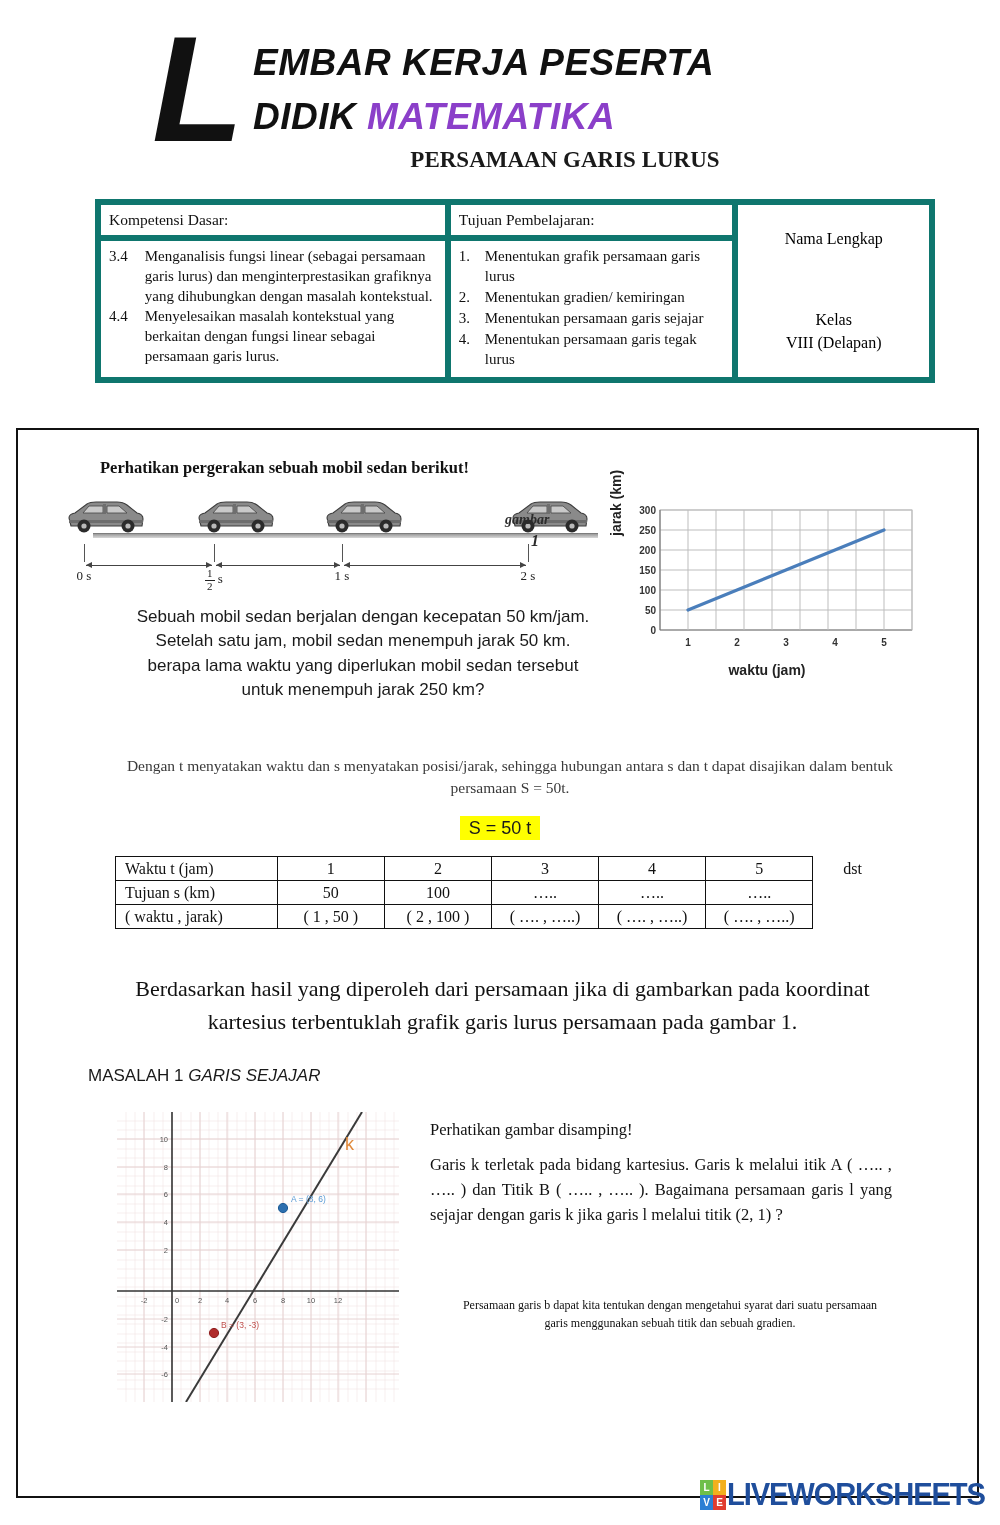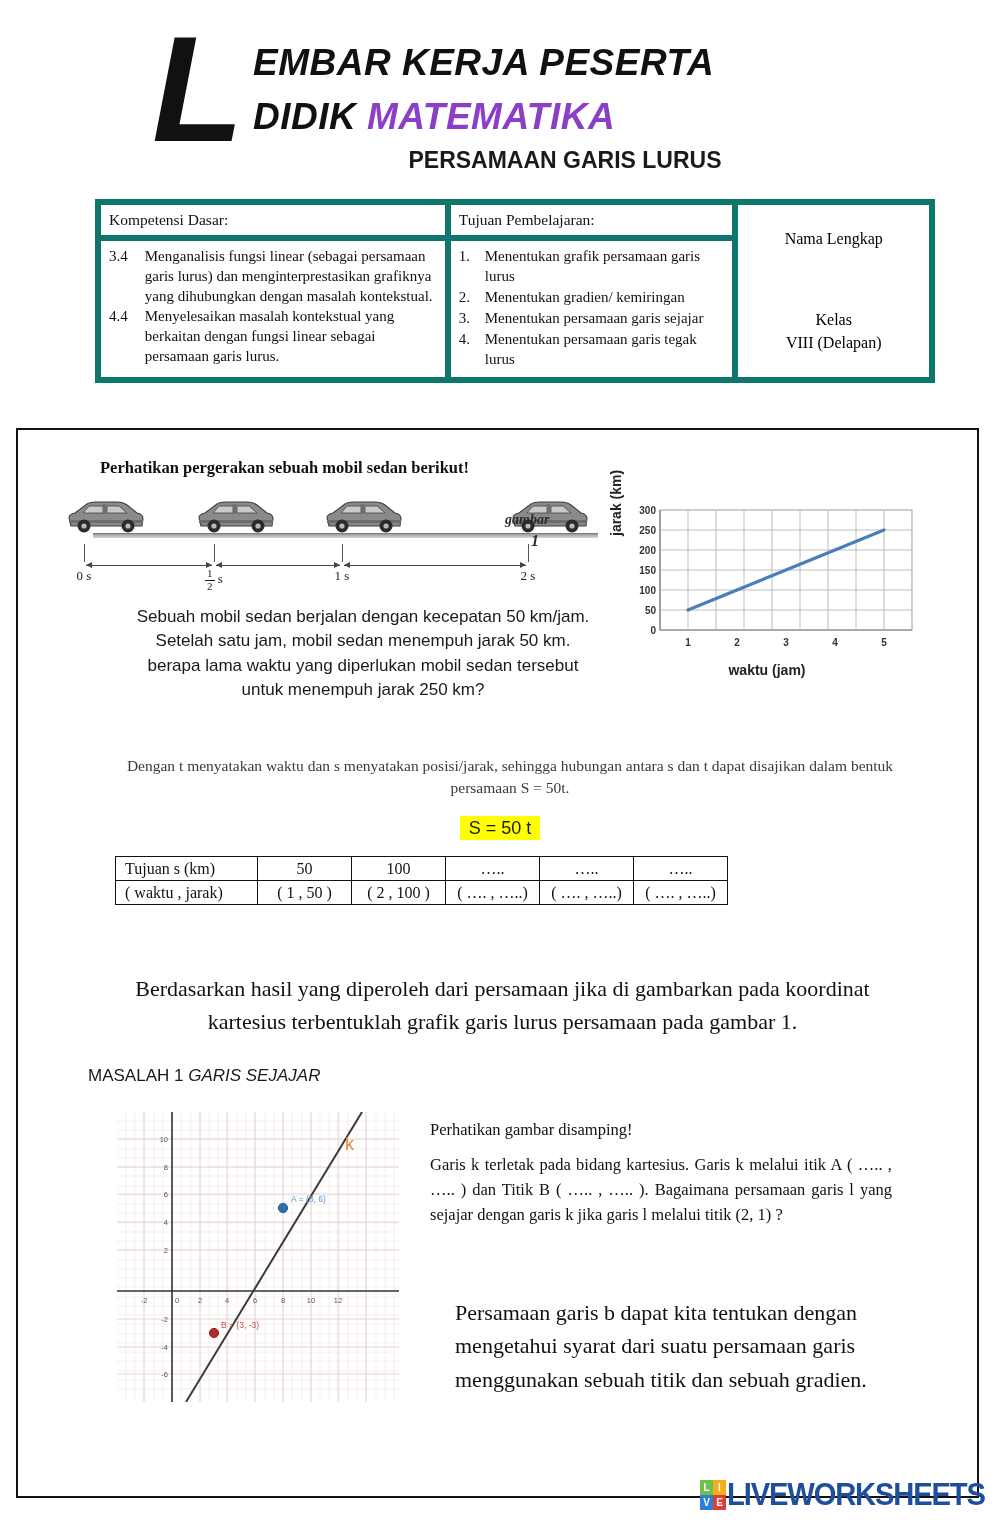--- a/index.html
+++ b/index.html
@@ -28,21 +28,21 @@
     font-size:37px; letter-spacing:0.5px;
     color:#111111;
     white-space:nowrap;
   }
   .title-l1 { left:253px; top:42px; }
   .title-l2 { left:253px; top:96px; }
   .title-mat { color:#8B3FC9; }
   .subtitle {
     position:absolute; left:0; top:147px; width:1000px;
     text-align:center;
-    font-family:Liberation Sans, sans-serif;
+    font-family:Liberation Serif, serif;
     font-weight:bold; font-size:23px; color:#1a1a1a;
     padding-left:130px;
   }
 
   
   .kd-wrap { position:absolute; left:95px; top:199px; width:840px; }
   table.kd {
     border-collapse:collapse; width:840px;
     font-family:"Liberation Serif", serif;
   }
@@ -184,23 +184,23 @@
     font-size:16.5px; line-height:1.52; color:#111;
   }
   .para-b {
     position:absolute; left:430px; top:1152px; width:462px;
     font-family:"Liberation Serif", serif;
     font-size:16.5px; line-height:1.52; color:#111;
     text-align:justify;
   }
   .para-c {
     position:absolute; left:455px; top:1296px; width:430px;
-    text-align:left;
-    font-family:"Liberation Serif", serif;
-    font-size:22px; line-height:1.52; color:#111;
+    text-align:center;
+    font-family:"Liberation Serif", serif;
+    font-size:12px; line-height:1.52; color:#111;
   }
 
   
   .lw {
     position:absolute; left:700px; top:1478px;
     display:flex; align-items:center; height:34px;
   }
   .lw-sq { display:grid; grid-template-columns:13px 13px; grid-template-rows:15px 15px; }
   .lw-sq div {
     font-family:"Liberation Sans", sans-serif;
@@ -410,20 +410,29 @@
       <text x="223" y="146">4</text>
       <text x="272" y="146">5</text>
     </g>
   </svg>
   <div class="x-axis-title">waktu (jam)</div>
 </div>
 
 <div class="dt-wrap">
   <table class="dt">
     <tbody>
+        <tr>
+      <td class="lbl">Waktu t (jam)</td>
+      <td class="col">1</td>
+      <td class="col">2</td>
+      <td class="col">3</td>
+      <td class="col">4</td>
+      <td class="col">5</td>
+      <td class="dst">dst</td>
+    </tr>
     <tr>
       <td class="lbl">Tujuan s (km)</td>
       <td class="col">50</td>
       <td class="col">100</td>
       <td class="col">…..</td>
       <td class="col">…..</td>
       <td class="col">…..</td>
       <td class="dstcell"></td>
     </tr>
     <tr>

